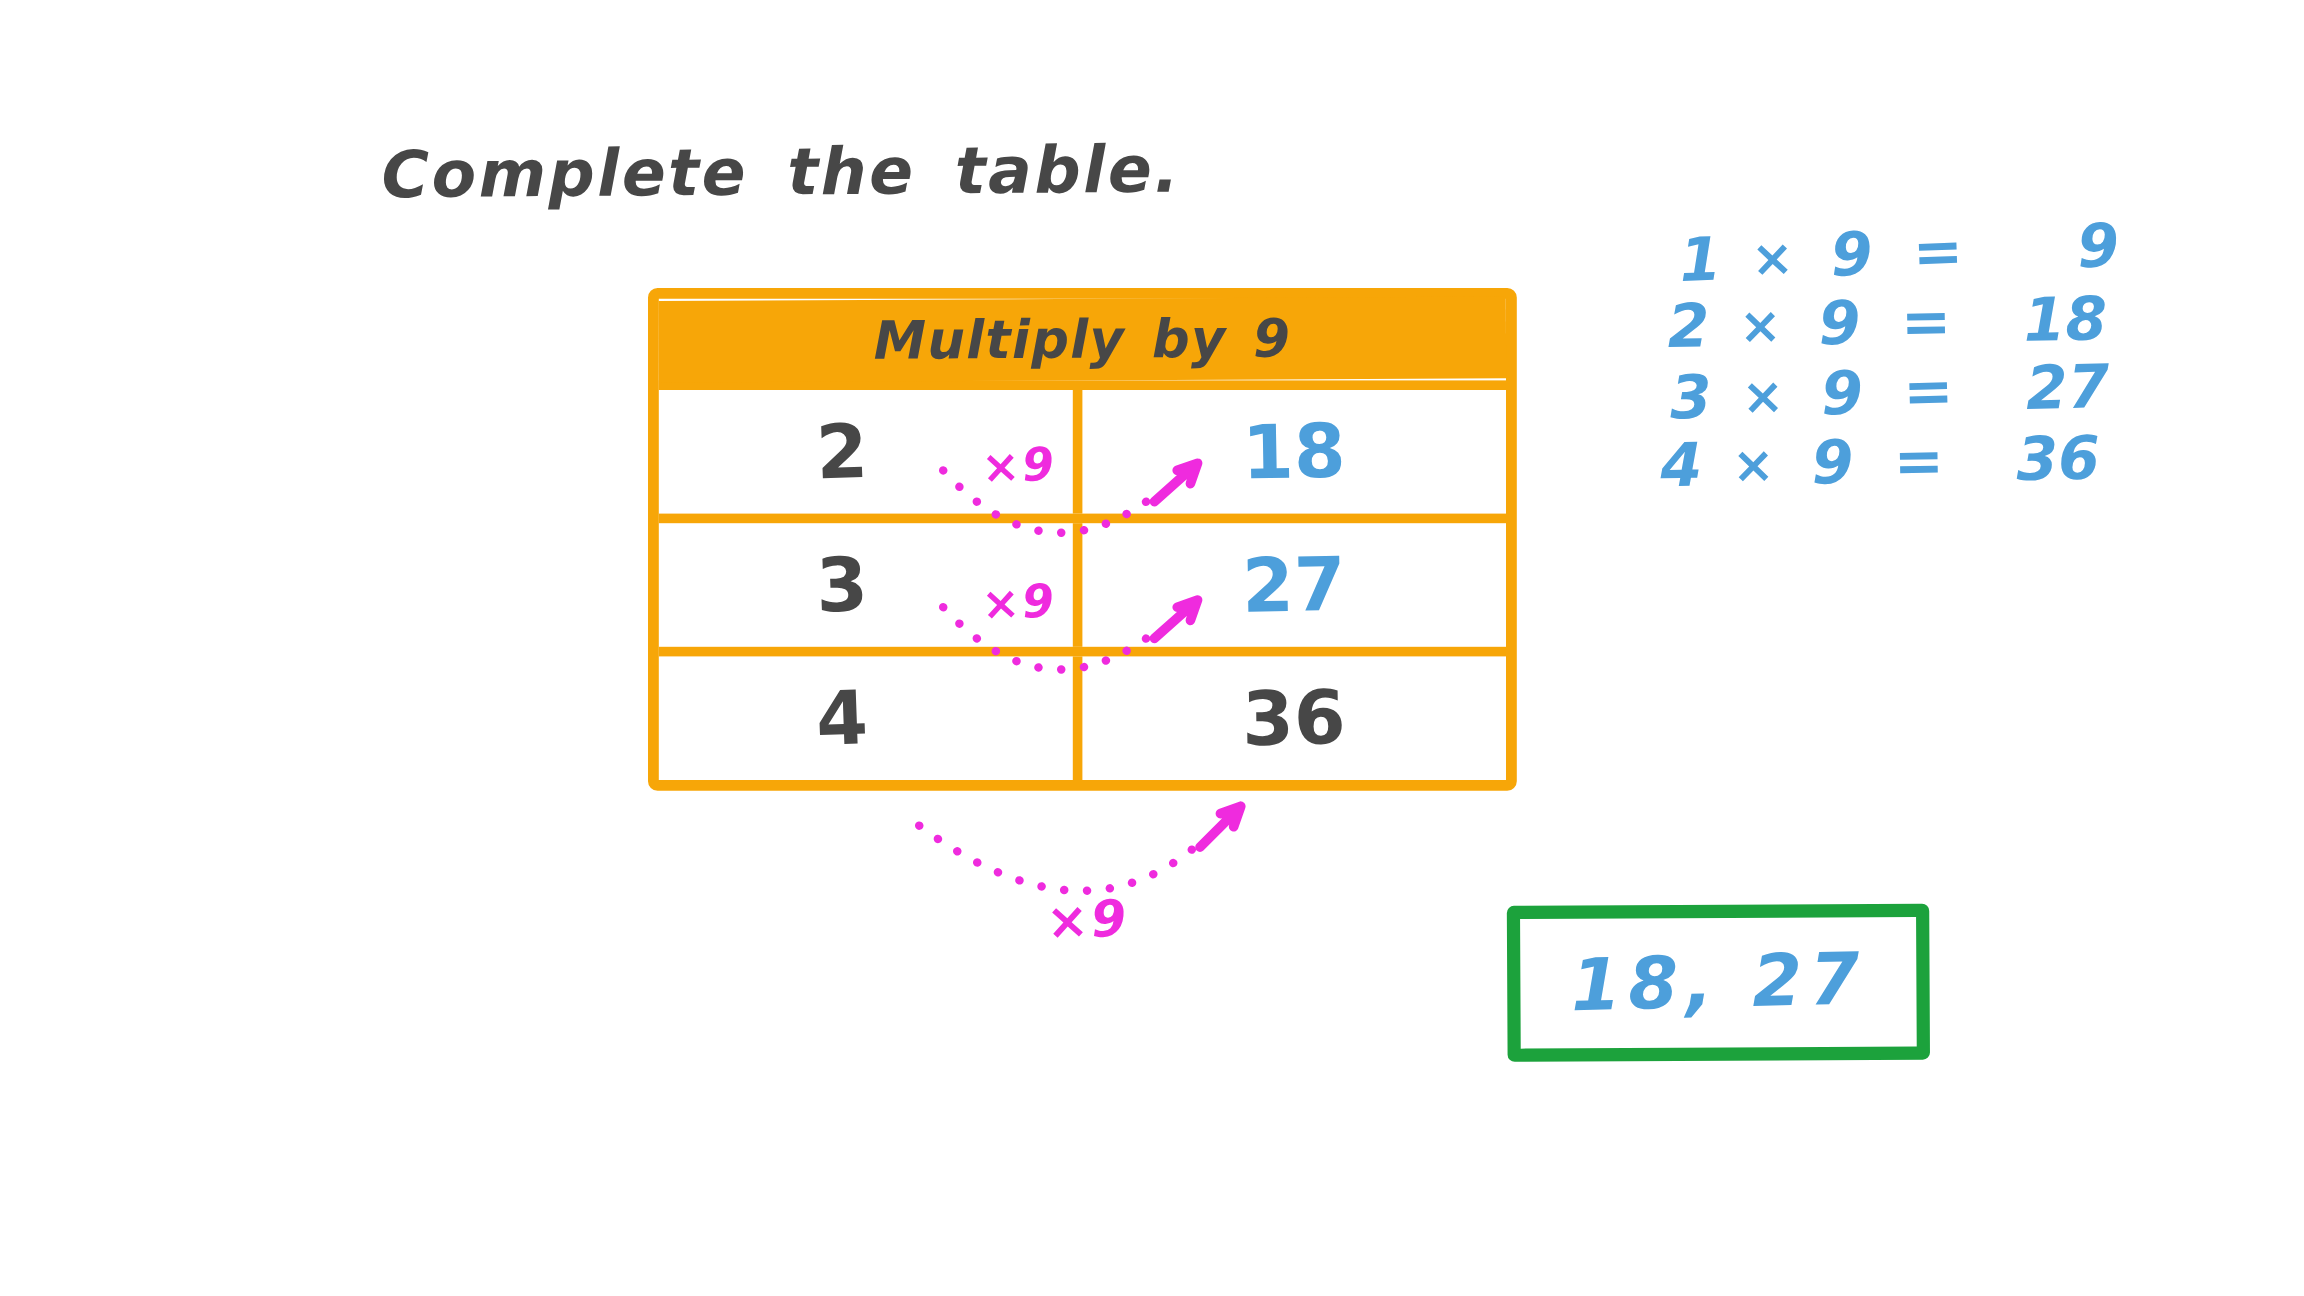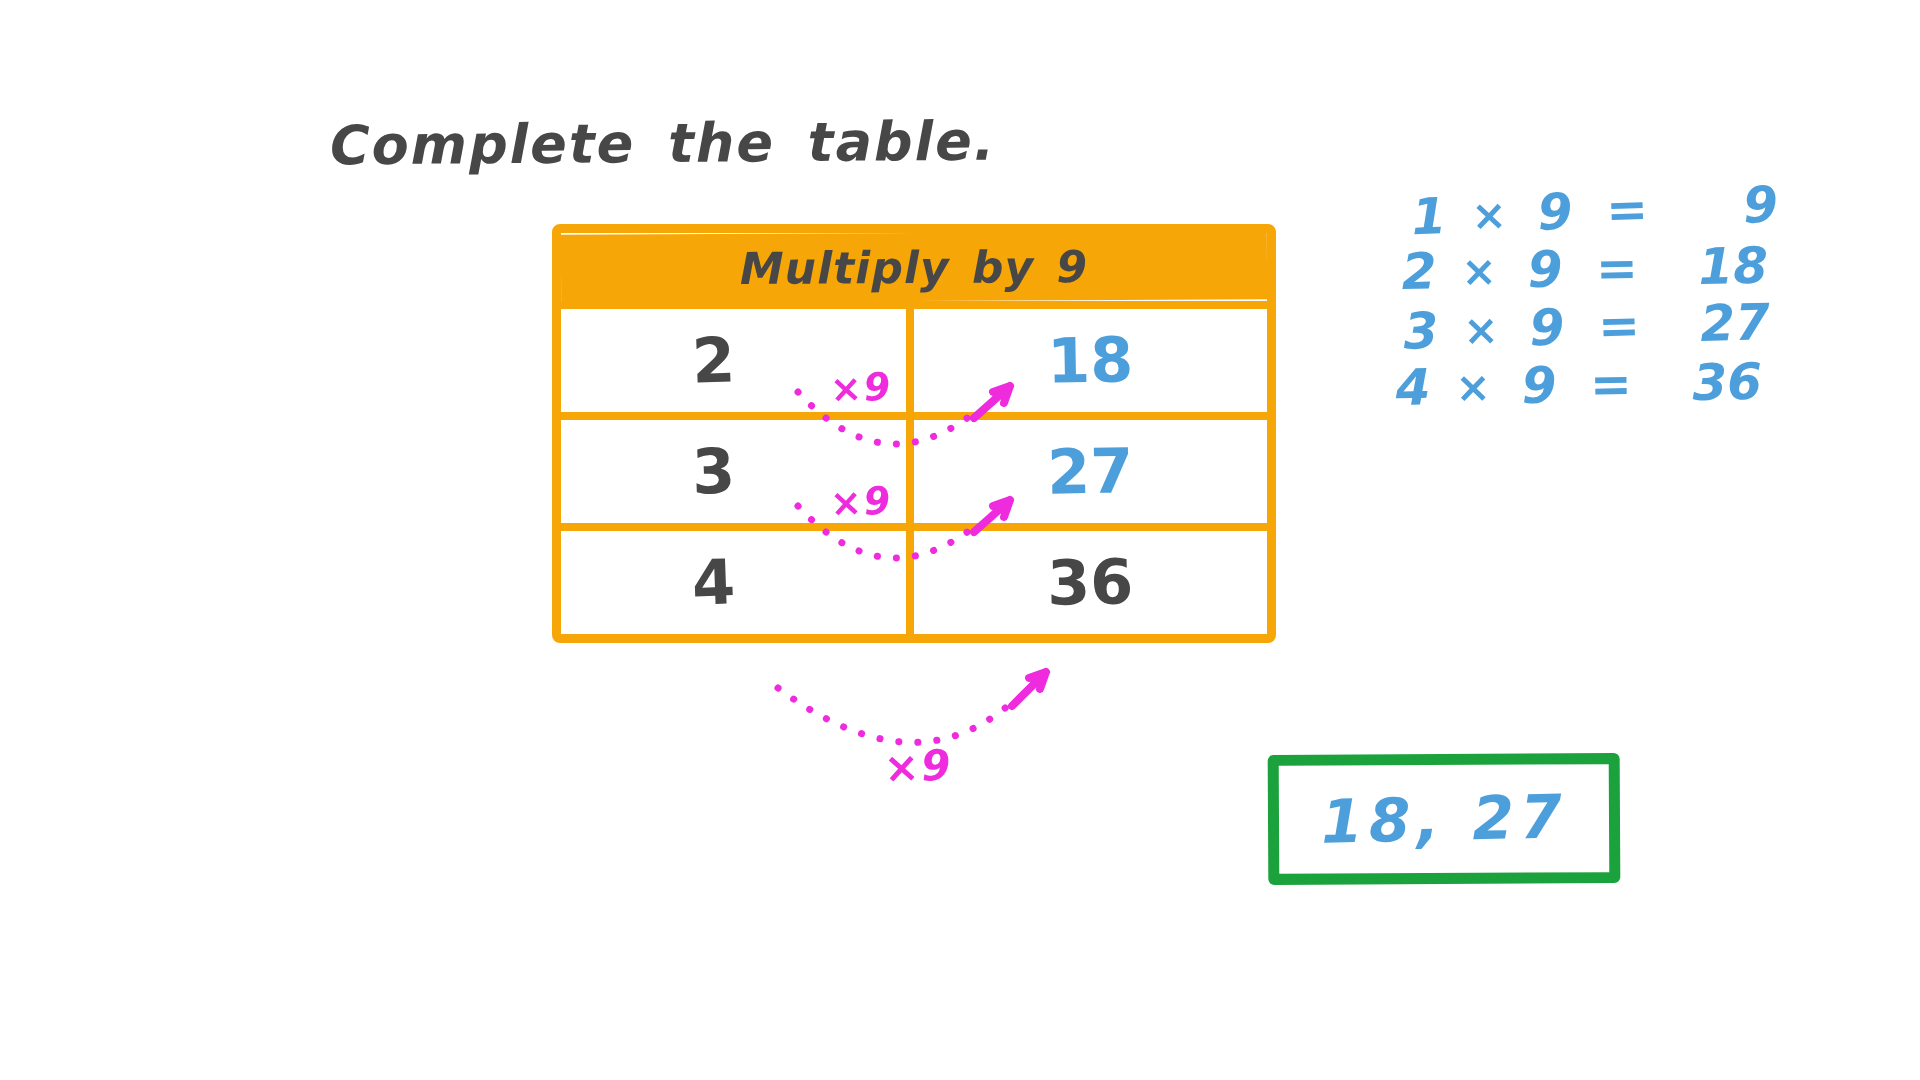--- a/index.html
+++ b/index.html
@@ -9,42 +9,41 @@
     height: 1080px;
     overflow: hidden;
     background: var(--background, #fff);
     font-family: "DejaVu Sans", sans-serif;
   }
   #canvas {
     position: relative;
     width: 1735px;
     height: 1080px;
     background: var(--background, #fff);
-    margin-left: 12px;
   }
 
   
   .title {
     position: absolute;
     left: 318px;
     top: 112px;
     font-size: 54px;
     font-weight: 700;
     font-style: italic;
     color: var(--ink);
     letter-spacing: 2px;
     word-spacing: 12px;
     transform: rotate(-0.4deg);
   }
 
   
   .mtable {
     position: absolute;
     left: 540px;
-    top: 224px;
+    top: 240px;
     width: 724px;
     height: 419px;
     border: 9px solid var(--orange);
     border-radius: 8px;
     background: #fff;
     box-sizing: border-box;
     display: flex;
     flex-direction: column;
   }
   .mtable-header {

